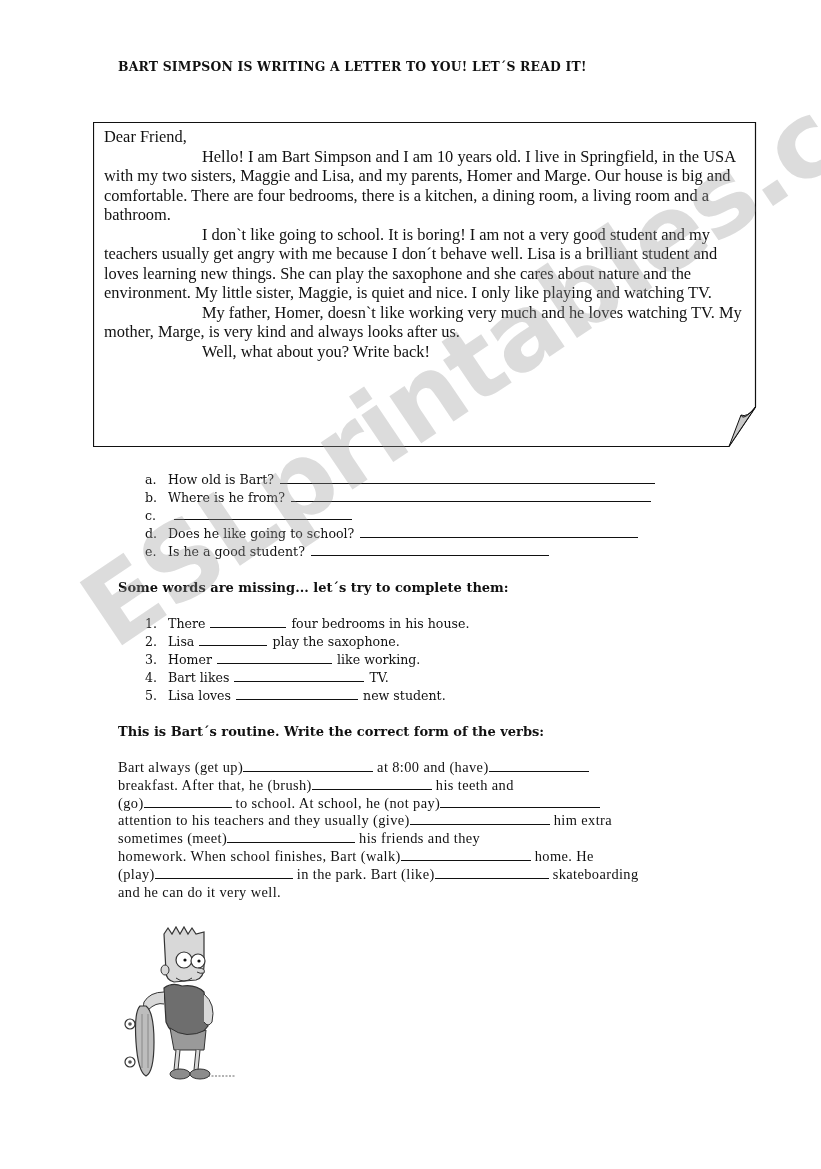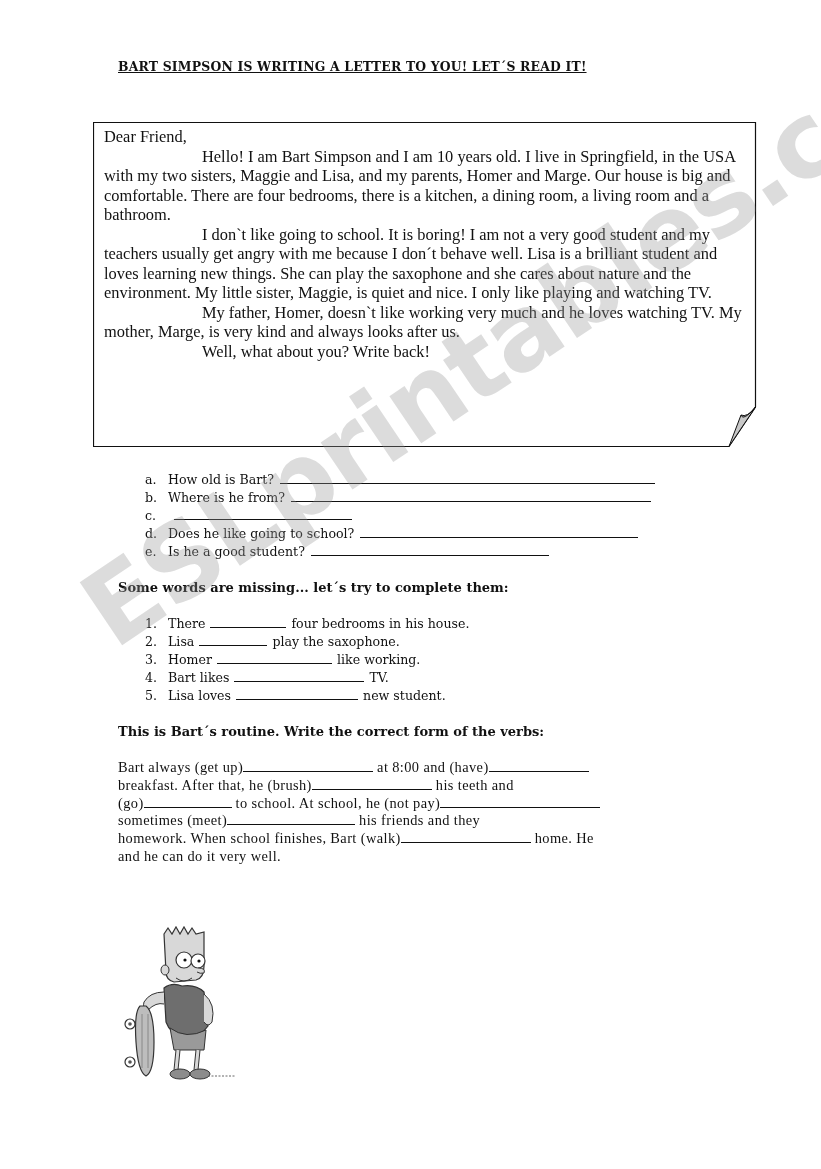--- a/index.html
+++ b/index.html
@@ -1,17 +1,17 @@
 <!DOCTYPE html>
 <html><head>
 <meta charset="utf-8">
 <style>
   html, body { margin: 0; padding: 0; background: #ffffff; }
   body { width: 821px; height: 1169px; position: relative; overflow: hidden; font-family: "DejaVu Serif", serif; color: #111; }
-  .title { position: absolute; left: 118px; top: 59px; font-family: "DejaVu Serif", serif; font-weight: bold; font-size: 12.4px; letter-spacing: 0.2px; text-decoration: underline; white-space: nowrap; }
+  .title { position: absolute; left: 118px; top: 59px; font-family: "DejaVu Serif", serif; font-weight: bold; font-size: 12.4px; letter-spacing: 0.2px; white-space: nowrap; }
   .letter-box { position: absolute; left: 93px; top: 122px; width: 714px; height: 324px; }
   .letter-box svg.frame { position: absolute; left: 0; top: 0; }
   .letter-text { position: absolute; left: 11px; top: 5px; width: 640px; font-family: "Liberation Serif", serif; font-size: 16.4px; line-height: 19.5px; color: #111; }
   .letter-text p { margin: 0; }
   .indent { text-indent: 98px; }
   .sign { padding-left: 147px; }
   .questions { position: absolute; left: 145px; top: 471px; font-family: "DejaVu Serif", serif; font-size: 12.6px; line-height: 18px; }
   .q-row { display: flex; white-space: nowrap; }
   .q-letter { width: 23px; }
   .blank { display: inline-block; border-bottom: 1px solid #111; height: 12px; margin-left: 6px; vertical-align: baseline; }
@@ -114,24 +114,30 @@
   <div class="line">
     <span>Bart always (get up)</span><span class="rb" style="width:130px"></span><span> at 8:00 and (have)</span><span class="rb" style="width:100px"></span>
   </div>
   <div class="line">
     <span>breakfast. After that, he (brush)</span><span class="rb" style="width:120px"></span><span> his teeth and</span>
   </div>
   <div class="line">
     <span>(go)</span><span class="rb" style="width:88px"></span><span> to school. At school, he (not pay)</span><span class="rb" style="width:160px"></span>
   </div>
   <div class="line">
+    <span>attention to his teachers and they usually (give)</span><span class="rb" style="width:140px"></span><span> him extra</span>
+  </div>
+  <div class="line">
     <span>sometimes (meet)</span><span class="rb" style="width:128px"></span><span> his friends and they</span>
   </div>
   <div class="line">
     <span>homework. When school finishes, Bart (walk)</span><span class="rb" style="width:130px"></span><span> home. He</span>
+  </div>
+  <div class="line">
+    <span>(play)</span><span class="rb" style="width:138px"></span><span> in the park. Bart (like)</span><span class="rb" style="width:114px"></span><span> skateboarding</span>
   </div>
   <div class="line">
     <span>and he can do it very well.</span>
   </div>
 </div>
 
 <svg class="bart" viewBox="0 0 130 165">
 
   <path d="M52 12 L56 6 L60 12 L64 5 L68 12 L72 5 L76 12 L80 6 L84 12 L92 10 L92 44 Q92 56 84 58 L62 60 Q54 58 54 50 Z" fill="#d8d8d8" stroke="#333" stroke-width="1.2"></path>
 

